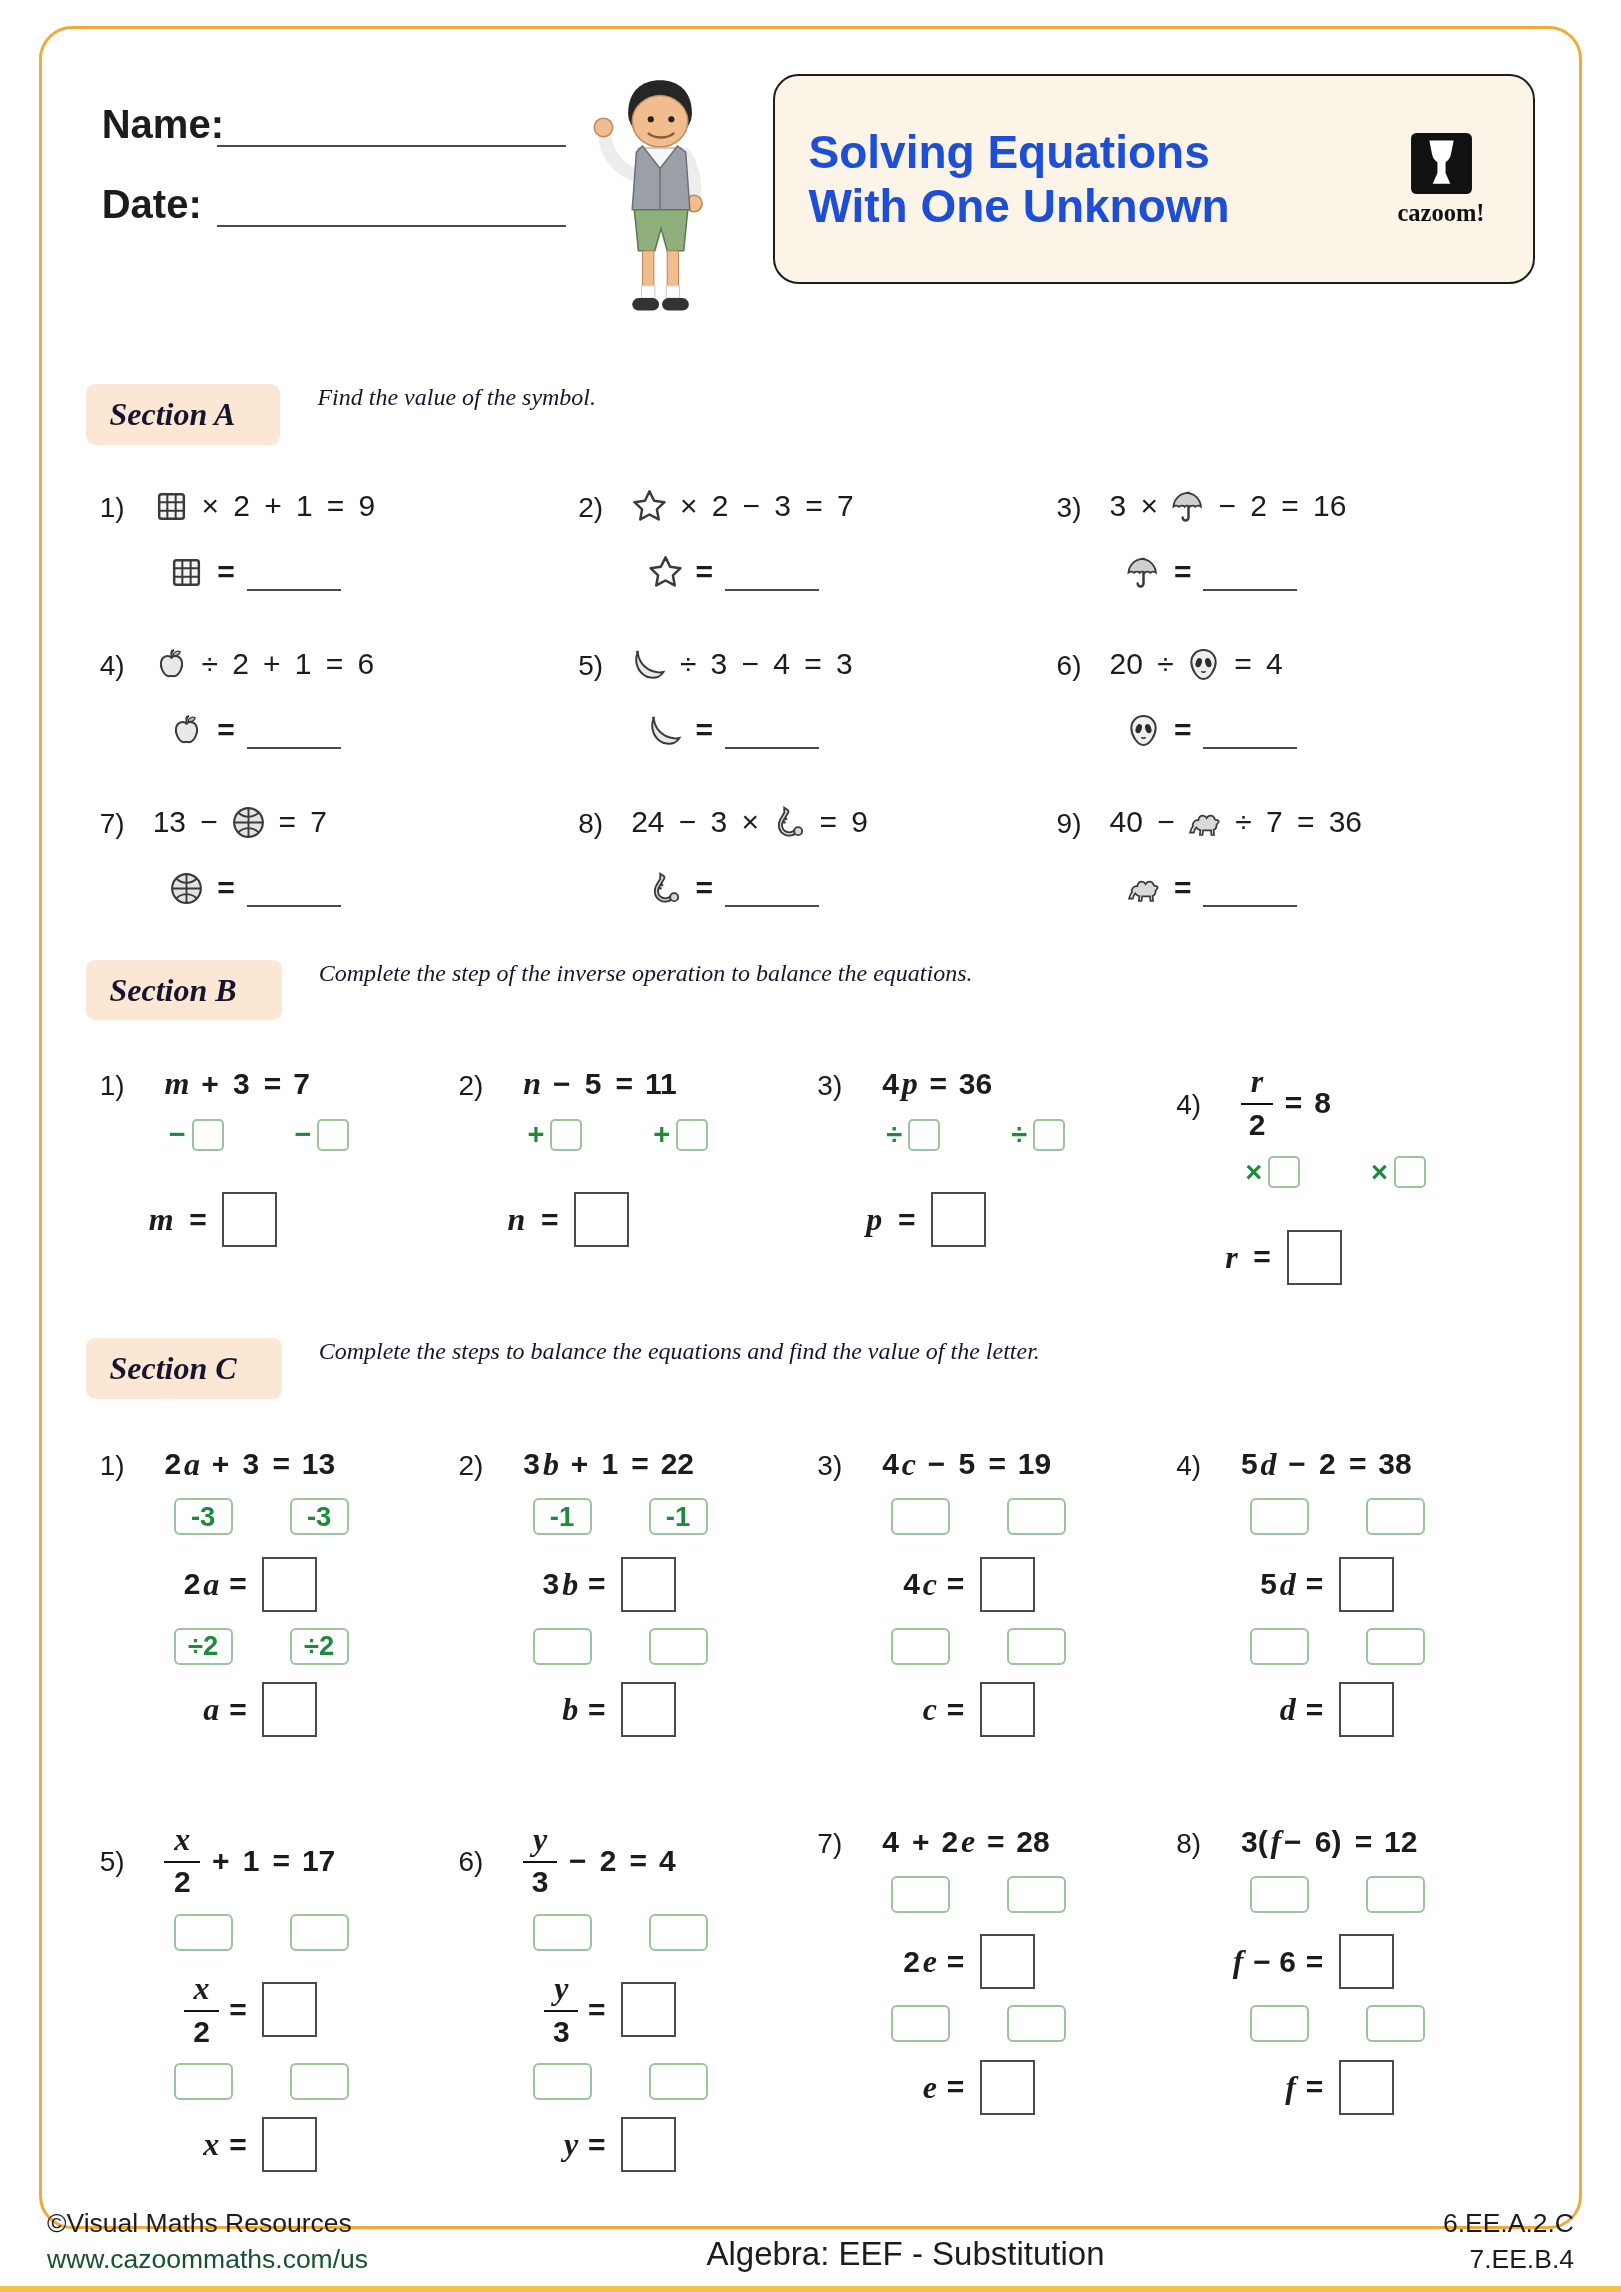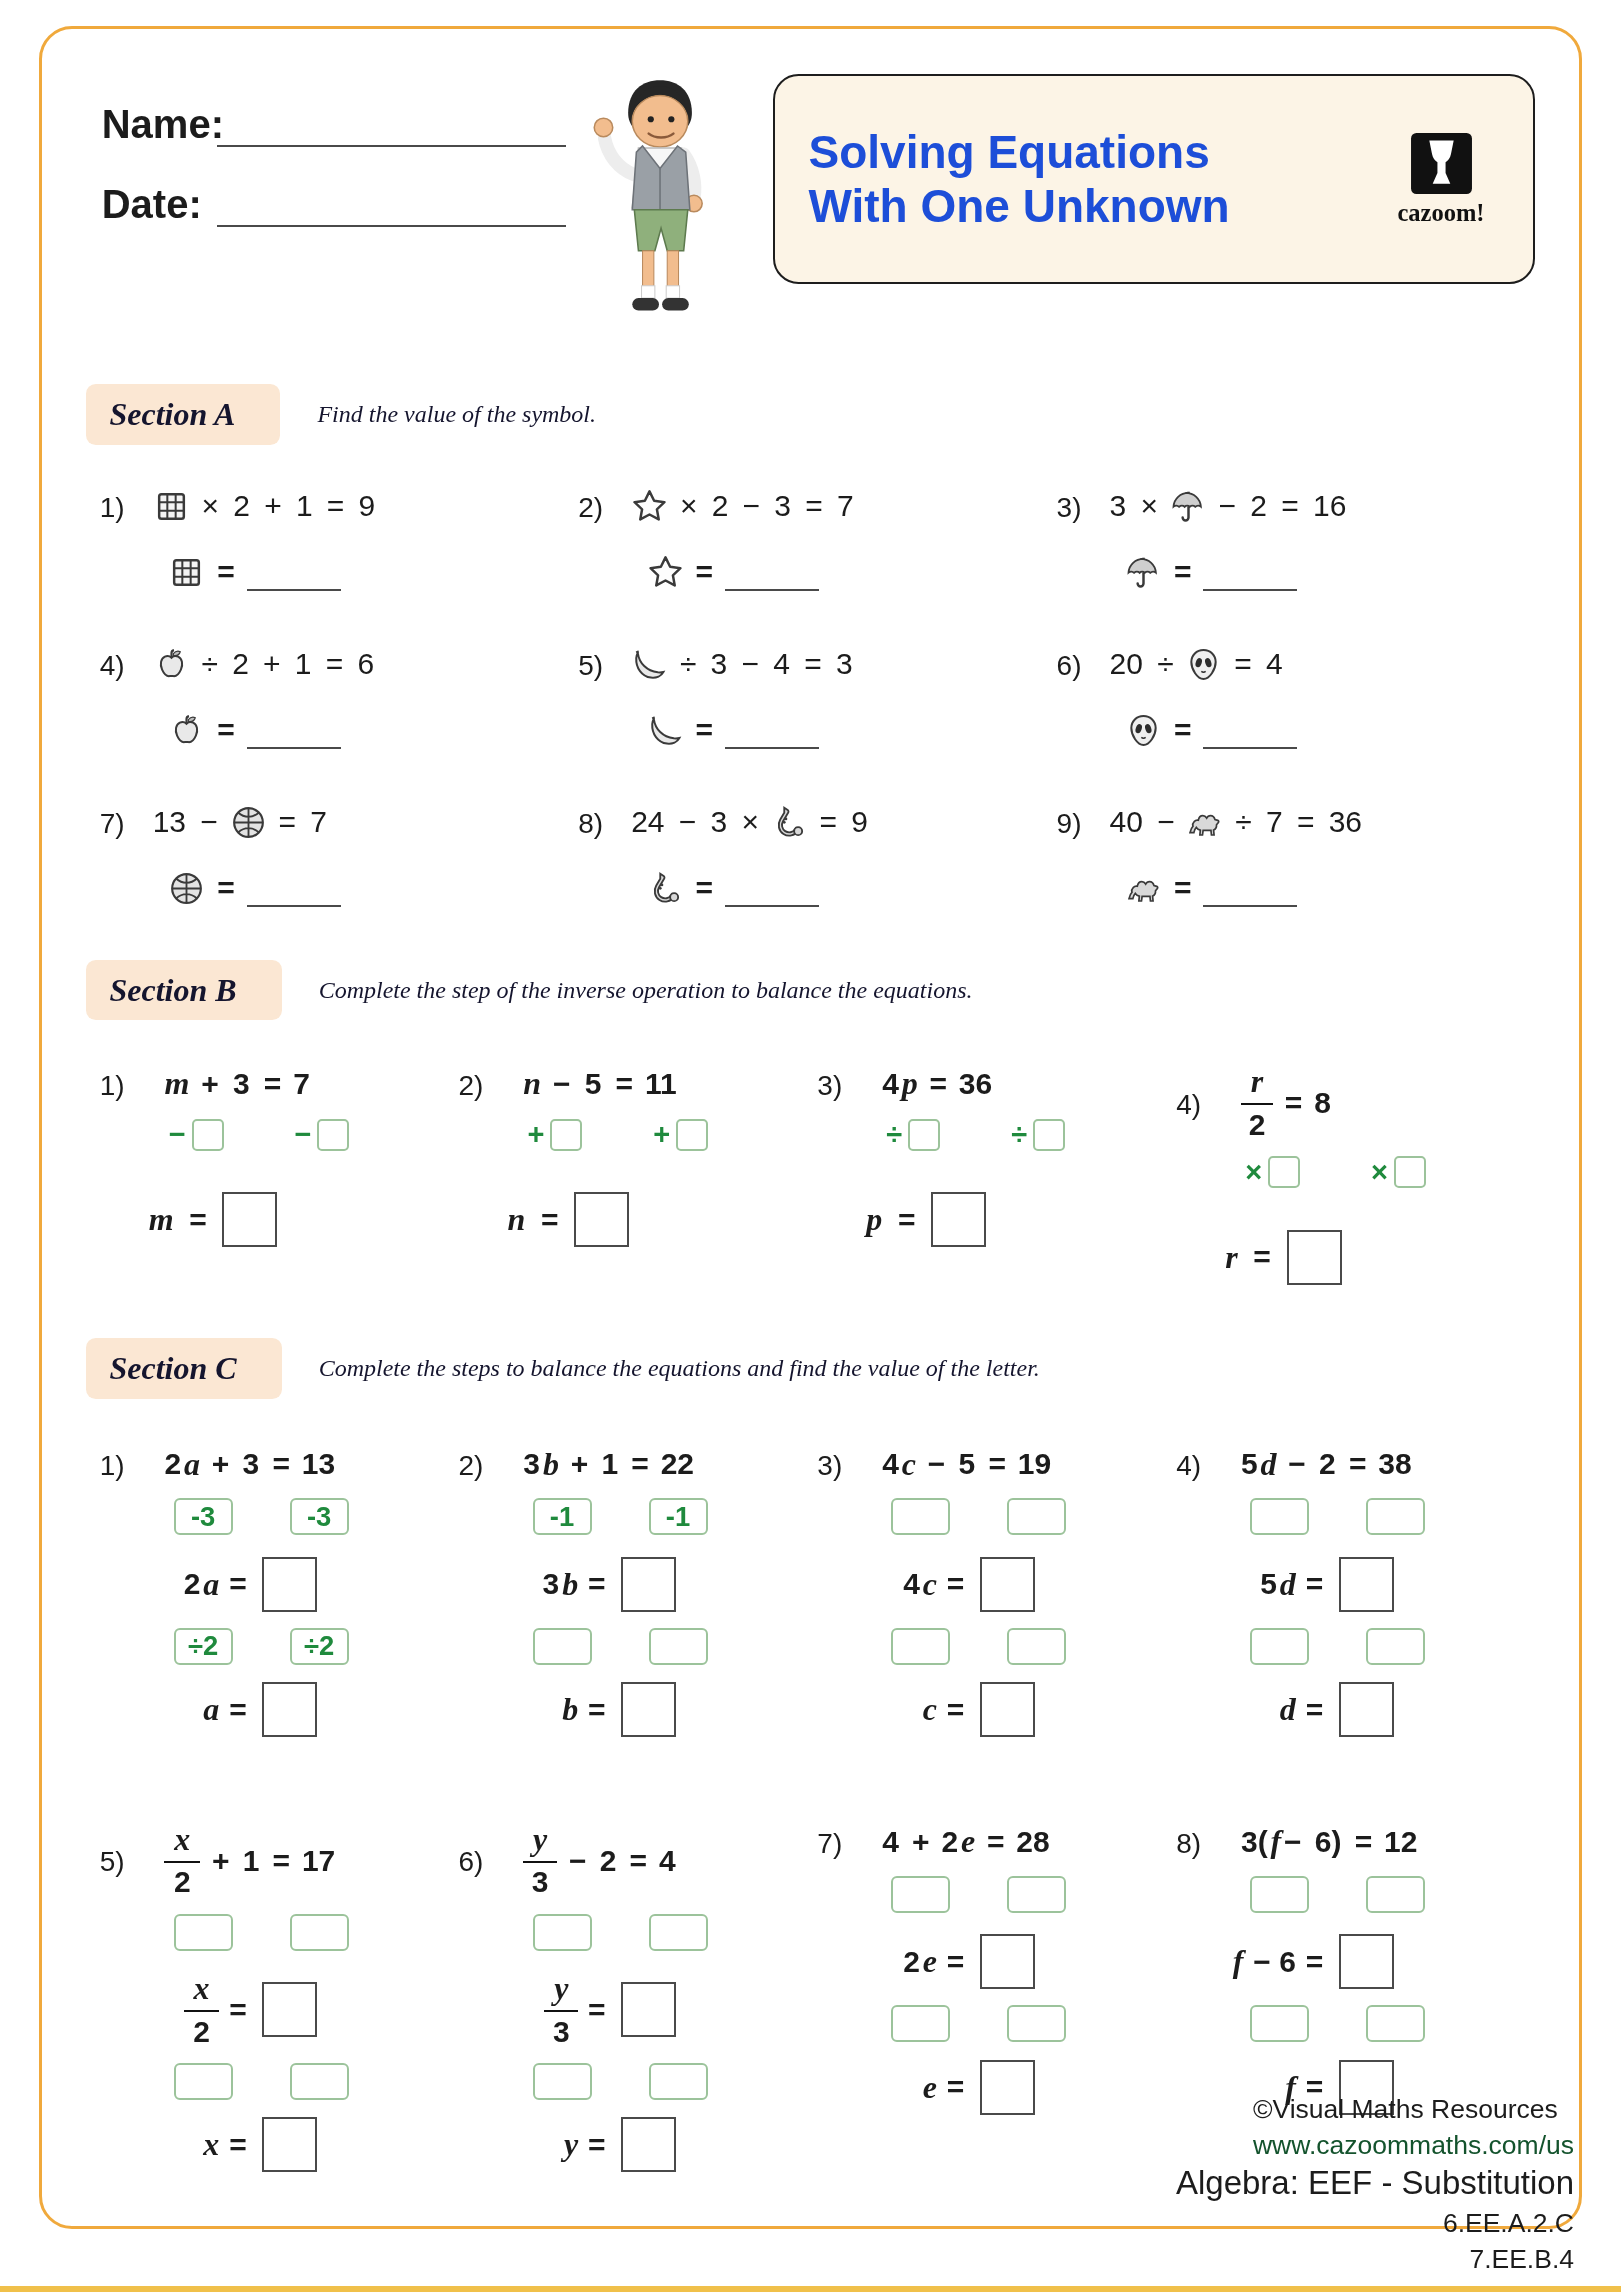--- a/index.html
+++ b/index.html
@@ -22,21 +22,21 @@
   .boy { width:174px; height:257px; flex-shrink:0; margin-left:-19.6px; }
   .boy svg { width:100%; height:100%; }
   .titlebox { flex:1; margin-left:27.4px; height:210px; border:2.9px solid #1d1d1d; border-radius:25.5px;
               background:#FCF4E6; display:flex; align-items:center; padding:0 33px; }
   .title { flex:1; font-size:46px; font-weight:800; line-height:1.18; color:#1d4ed8; }
   .logo { width:118px; display:flex; flex-direction:column; align-items:center; }
   .logo svg { width:65px; height:65px; }
   .logo-text { margin-top:2.9px; font-family:"Liberation Serif", serif; font-weight:700; font-size:24.5px; color:#111; }
 
   
-  .sec-hdr { display:flex; align-items:center; margin-top:53px; }
+  .sec-hdr { display:flex; align-items:flex-start; margin-top:53px; }
   .sec-badge { background:#FBE7D3; border-radius:9.8px; padding:11.8px 45px 11.8px 23.5px;
                font-family:"Liberation Serif", serif; font-style:italic; font-weight:700;
                font-size:32px; color:#15152e; }
   .sec-instr { margin-left:37px; font-family:"Liberation Serif", serif; font-style:italic;
                font-size:24px; color:#15152e; }
 
   
   .pnum { font-size:28px; font-weight:500; width:53px; flex-shrink:0; padding-top:3.9px; }
   .etext { white-space:nowrap; }
   .etext:empty { display:none; }
@@ -70,21 +70,21 @@
   .sc-steps { display:flex; gap:57px; margin:15.7px 0 0 74px; }
   .cbox { min-width:59px; height:37px; border:2.5px solid #9CC39B; border-radius:5.9px; background:#fff;
           display:flex; align-items:center; justify-content:center; color:#1F8A3D;
           font-size:27.4px; font-weight:700; padding:0 4.9px; }
   .sc-mid, .sc-final { display:flex; align-items:center; gap:15.7px; margin-top:21.6px; font-size:30px; font-weight:700; }
   .sc-final { margin-top:17.6px; }
   .sc-lbl { display:inline-flex; align-items:center; gap:9.8px; justify-content:flex-end; min-width:147px; }
 
   
   .footer { position:absolute; left:47px; right:47px; bottom:15.7px; display:flex;
-            justify-content:space-between; align-items:flex-end; font-size:26.5px;flex-direction:column; }
+            justify-content:space-between; align-items:flex-end; font-size:26.5px; }
   .f-left { line-height:1.35; }
   .f-link { color:#14532d; cursor:pointer; }
   .f-center { font-size:33px; padding-bottom:3.9px; }
   .f-right { text-align:right; line-height:1.35; }
 </style>
 </head>
 <body>
 
 <svg width="0" height="0" style="position:absolute" aria-hidden="true">
 <defs>

